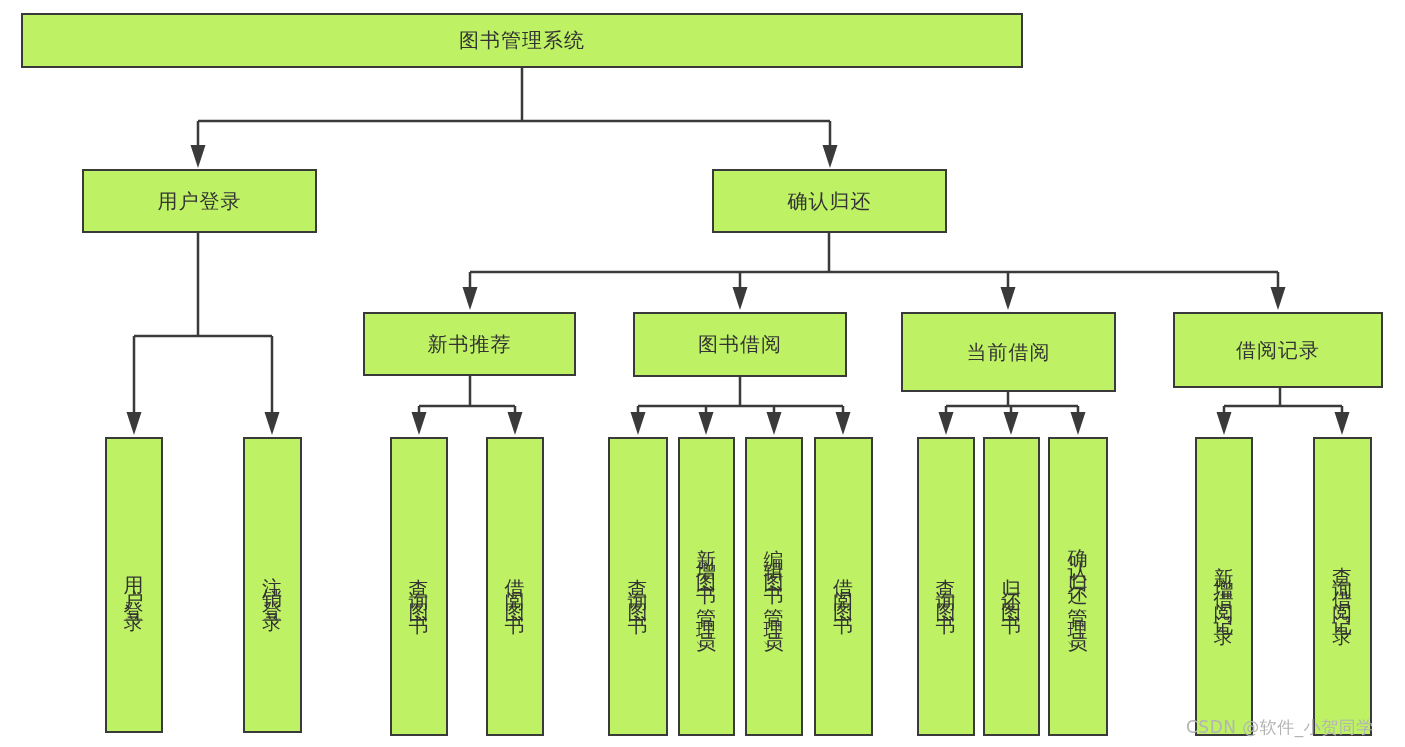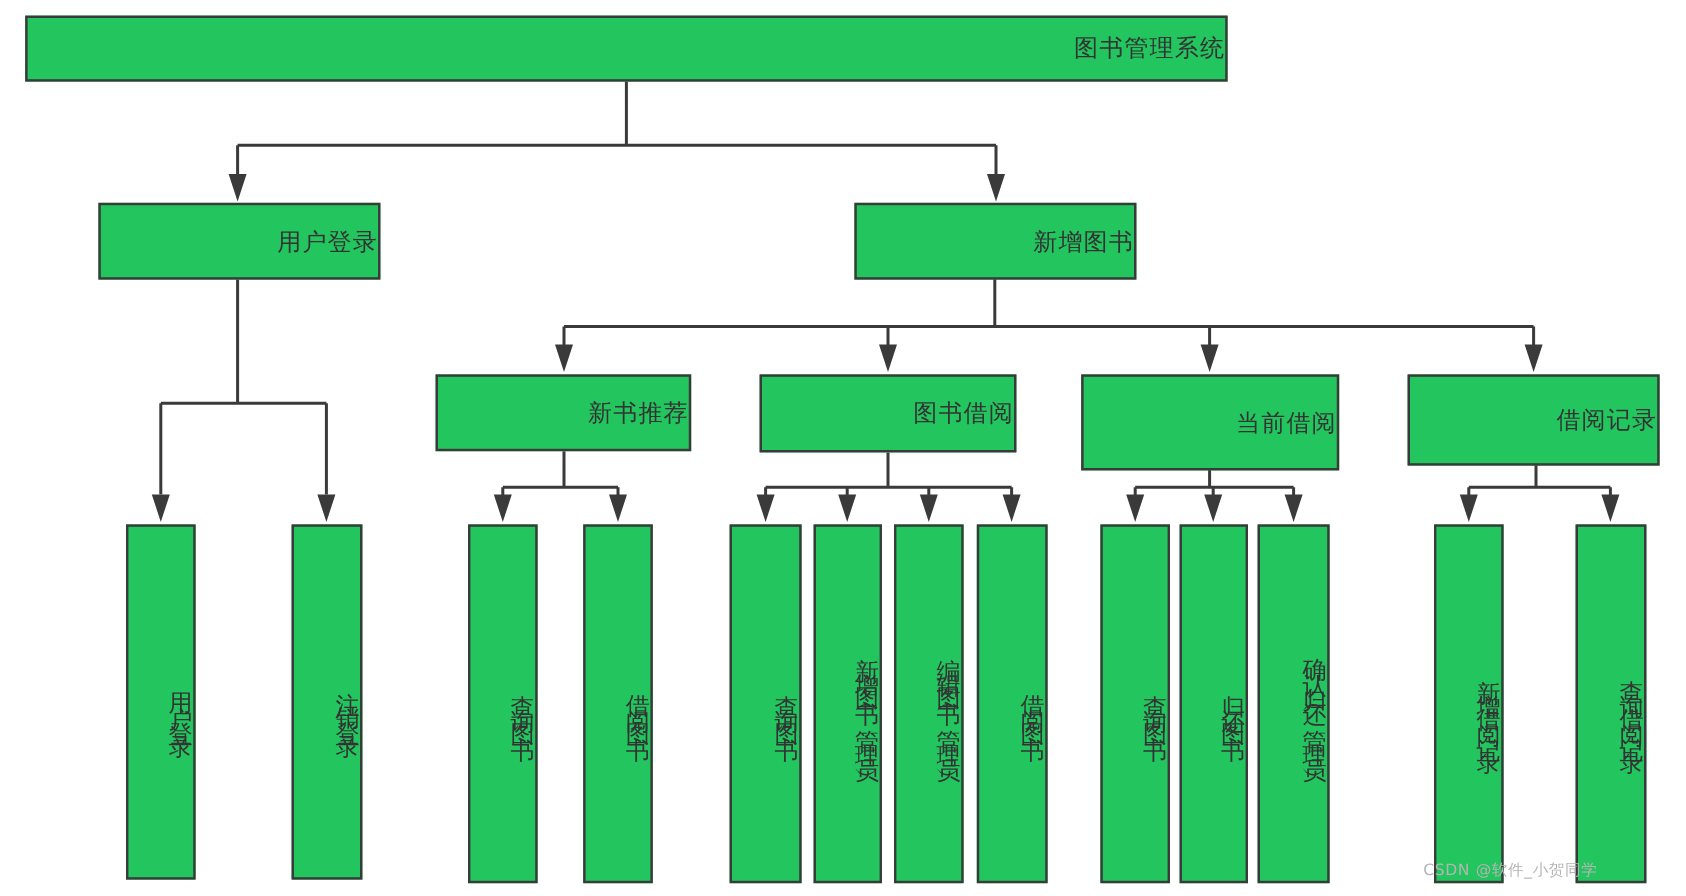--- a/index.html
+++ b/index.html
@@ -12,25 +12,25 @@
     background: #ffffff;
     overflow: hidden;
   }
   .connectors {
     position: absolute;
     left: 0; top: 0;
     width: 1405px; height: 747px;
   }
   .box {
     position: absolute;
-    background: #22c55e;
+    background: #bef264;
     border: 2.5px solid #3a3a3a;
     display: flex;
     align-items: center;
-    justify-content: flex-end;
+    justify-content: center;
     color: #333333;
   }
   .box.h span {
     font-size: 20px;
     color: #333333;
     letter-spacing: 1px;
     white-space: nowrap;
   }
   .box.v { overflow: hidden; }
   .box.v span {
@@ -39,21 +39,21 @@
     font-size: 20px;
     letter-spacing: 12px;
     color: #333333;
     line-height: 1;
     white-space: nowrap;
   }
   .watermark {
     position: absolute;
     left: 1186px;
     top: 716px;
-    font-size: 13px;
+    font-size: 17px;
     color: #b4b4b4;
     letter-spacing: 0.5px;
     white-space: nowrap;
     z-index: 5;
   }
 </style>
 </head>
 <body>
 
 <div class="canvas">
@@ -92,21 +92,21 @@
   </svg>
 
   <div class="box h" style="left:21px; top:13px; width:1002px; height:55px;">
     <span>图书管理系统</span>
   </div>
 
   <div class="box h" style="left:82px; top:169px; width:235px; height:64px;">
     <span>用户登录</span>
   </div>
   <div class="box h" style="left:712px; top:169px; width:235px; height:64px;">
-    <span>新增图书</span>
+    <span>确认归还</span>
   </div>
 
   <div class="box h" style="left:633px; top:312px; width:214px; height:65px;">
     <span>图书借阅</span>
   </div>
   <div class="box h" style="left:363px; top:312px; width:213px; height:64px;">
     <span>新书推荐</span>
   </div>
   <div class="box h" style="left:901px; top:312px; width:215px; height:80px;">
     <span>当前借阅</span>

